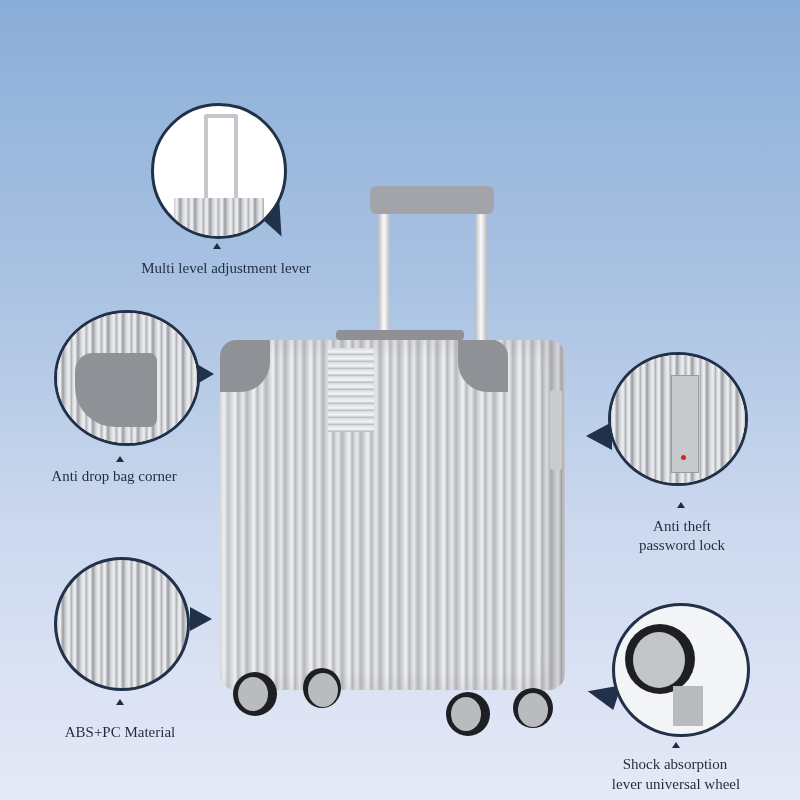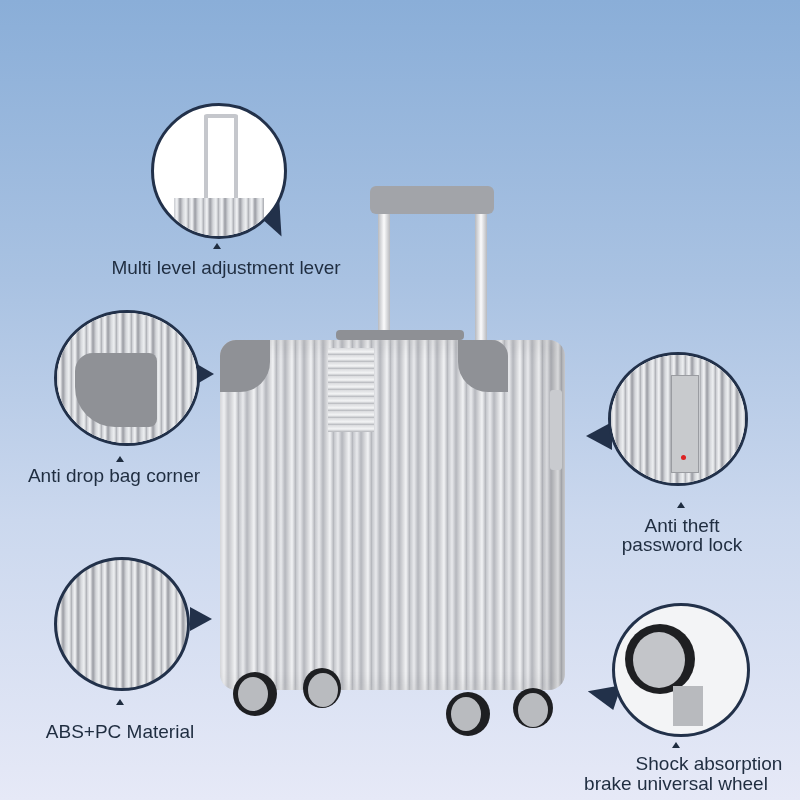--- a/index.html
+++ b/index.html
@@ -1,20 +1,20 @@
 <!DOCTYPE html>
 <html><head>
 <meta charset="utf-8">
 <style>
   html,body{margin:0;padding:0;}
   body{width:800px;height:800px;overflow:hidden;position:relative;
     font-family:"Liberation Sans","DejaVu Sans",sans-serif;
     background:linear-gradient(180deg,#8aaed8 0%,#a9c2e2 35%,#cbd8ee 65%,#e6e9f7 100%);}
   .abs{position:absolute;}
-  .label{position:absolute;color:#1f2d40;font-size:19px;text-align:center;line-height:20px;white-space:nowrap;}
+  .label{position:absolute;color:#1f2d40;font-size:15px;text-align:center;line-height:20px;white-space:nowrap;font-family:Liberation Serif, serif;}
   .tri{position:absolute;width:0;height:0;border-left:4px solid transparent;border-right:4px solid transparent;border-bottom:6px solid #1f2d40;}
   .bubble{position:absolute;border:3px solid #22314a;border-radius:50%;overflow:hidden;box-sizing:border-box;background:#fff;}
   .tail{position:absolute;width:0;height:0;}
   .ribs{background:repeating-linear-gradient(90deg,#c9cbd0 0px,#f4f5f7 3px,#9a9ca3 6px,#d5d7db 9px,#eef0f2 12px,#a6a8ae 15px);}
   
   .case{position:absolute;left:220px;top:340px;width:345px;height:350px;border-radius:16px;
     background:repeating-linear-gradient(90deg,#c4c6cb 0px,#e9eaed 4px,#b5b7bd 8px,#d9dadd 12px,#f2f3f5 15px,#aeb0b6 19px);
     box-shadow:inset -18px 0 20px rgba(0,0,0,.12), inset 8px 0 12px rgba(255,255,255,.3);}
   .corner{position:absolute;width:50px;height:52px;background:#8f9196;}
   .pole{position:absolute;width:12px;background:linear-gradient(90deg,#b7b9be,#fbfbfc,#b7b9be);}
@@ -84,15 +84,15 @@
 </div>
 
 <div>
   <div class="tail" style="left:588px;top:680px;border-top:16px solid transparent;border-bottom:10px solid transparent;border-right:30px solid #22314a;transform:rotate(18deg);"></div>
   <div class="bubble" style="left:612px;top:603px;width:138px;height:134px;background:#f3f4f6;">
     <div class="abs" style="left:10px;top:18px;width:70px;height:70px;border-radius:50%;background:#1e1f22;"></div>
     <div class="abs" style="left:18px;top:26px;width:52px;height:56px;border-radius:50%;background:#c3c5c9;"></div>
     <div class="abs" style="left:58px;top:80px;width:30px;height:40px;background:#b8babe;"></div>
   </div>
   <div class="tri" style="left:672px;top:742px;"></div>
-  <div class="label" style="left:624px;top:754px;width:170px;">Shock absorption</div>
-  <div class="label" style="left:566px;top:774px;width:220px;">brake universal wheel</div>
+  <div class="label" style="left:590px;top:754px;width:170px;">Shock absorption</div>
+  <div class="label" style="left:566px;top:774px;width:220px;">lever universal wheel</div>
 </div>
 
 </body></html>

